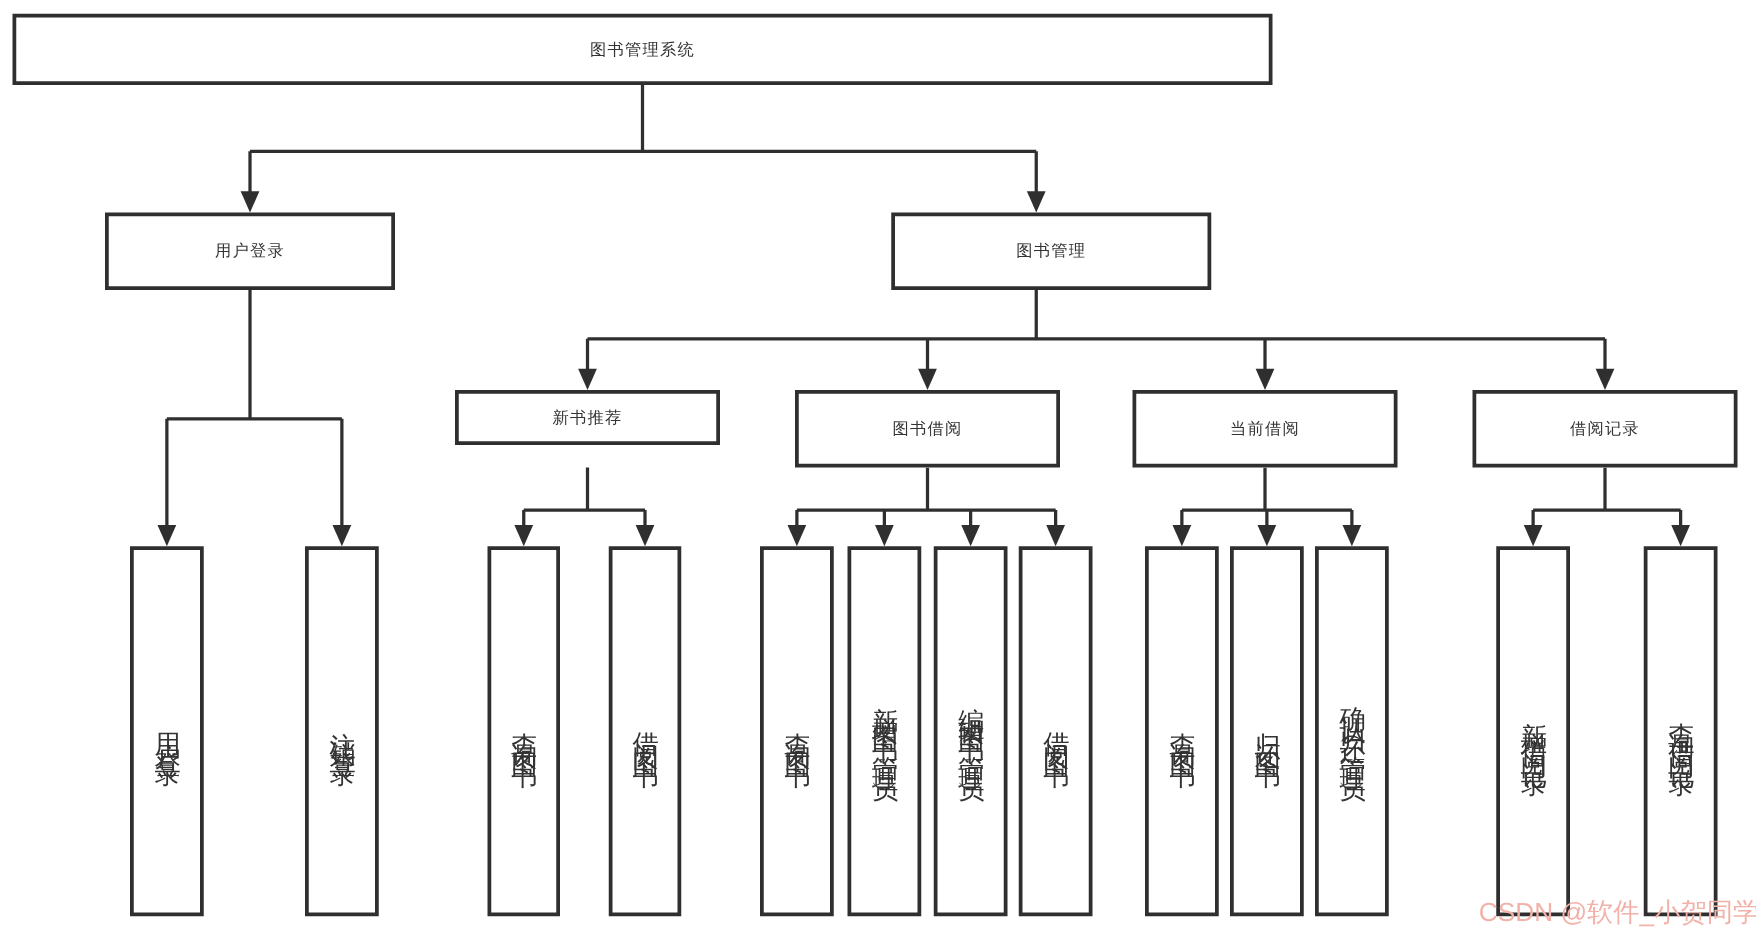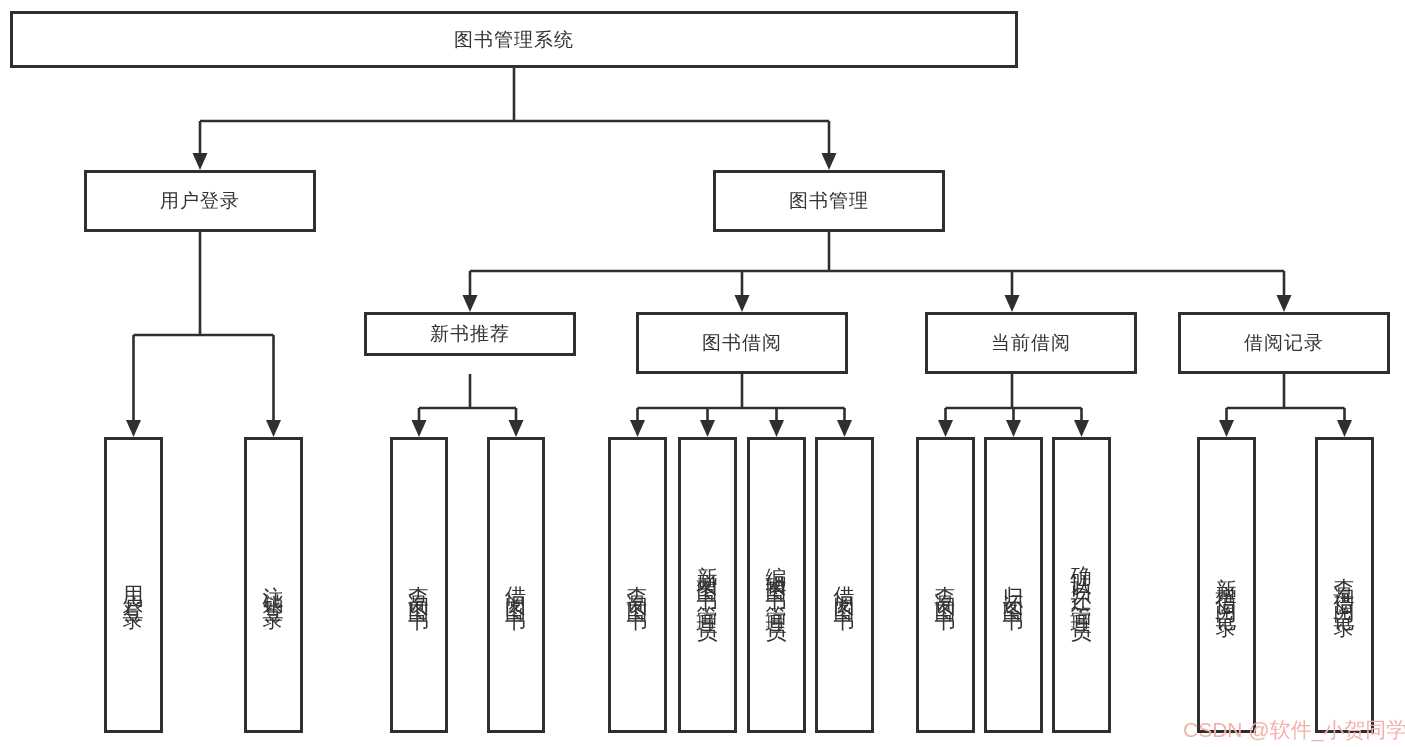--- a/index.html
+++ b/index.html
@@ -23,21 +23,21 @@
   }
   .box{
     position:absolute;
     background:var(--box-bg);
     border:3px solid var(--line);
     box-sizing:border-box;
     display:flex;align-items:center;justify-content:center;
     z-index:1;
   }
   .hlabel{
-    font-size:19px;
+    font-size:13px;
     letter-spacing:1px;
     color:var(--text);
     white-space:nowrap;
   }
   .vlabel{
     writing-mode:vertical-rl;
     text-orientation:mixed;
     font-size:21px;
     letter-spacing:8px;
     color:var(--text);
@@ -80,31 +80,31 @@
       <polygon points="1337,420 1352,420 1344.5,437" fill="#2f2f2f"></polygon>
     </svg>
 
   <div class="box" id="n-root" style="left:10px;top:11px;width:1008px;height:57px;">
     <span class="hlabel">图书管理系统</span>
   </div>
 
   <div class="box" id="n-login" style="left:84px;top:170px;width:232px;height:62px;">
     <span class="hlabel">用户登录</span>
   </div>
-  <div class="box" id="n-mgmt" style="left:713px;top:170px;width:232px;height:62px;">
+  <div class="box" id="n-mgmt" style="left:713px;top:170px;width:256px;height:62px;">
     <span class="hlabel">图书管理</span>
   </div>
 
   <div class="box" id="n3-0" style="left:364px;top:312px;width:212px;height:44px;">
     <span class="hlabel">新书推荐</span>
   </div>
   <div class="box" id="n3-1" style="left:636px;top:312px;width:212px;height:62px;">
     <span class="hlabel">图书借阅</span>
   </div>
-  <div class="box" id="n3-2" style="left:906px;top:312px;width:212px;height:62px;margin-left:19px;">
+  <div class="box" id="n3-2" style="left:906px;top:312px;width:212px;height:62px;">
     <span class="hlabel">当前借阅</span>
   </div>
   <div class="box" id="n3-3" style="left:1178px;top:312px;width:212px;height:62px;">
     <span class="hlabel">借阅记录</span>
   </div>
 
   <div class="box" id="g1-0" style="left:104px;top:437px;width:59px;height:296px;">
     <span class="vlabel">用户登录</span>
   </div>
   <div class="box" id="g1-1" style="left:244px;top:437px;width:59px;height:296px;">

